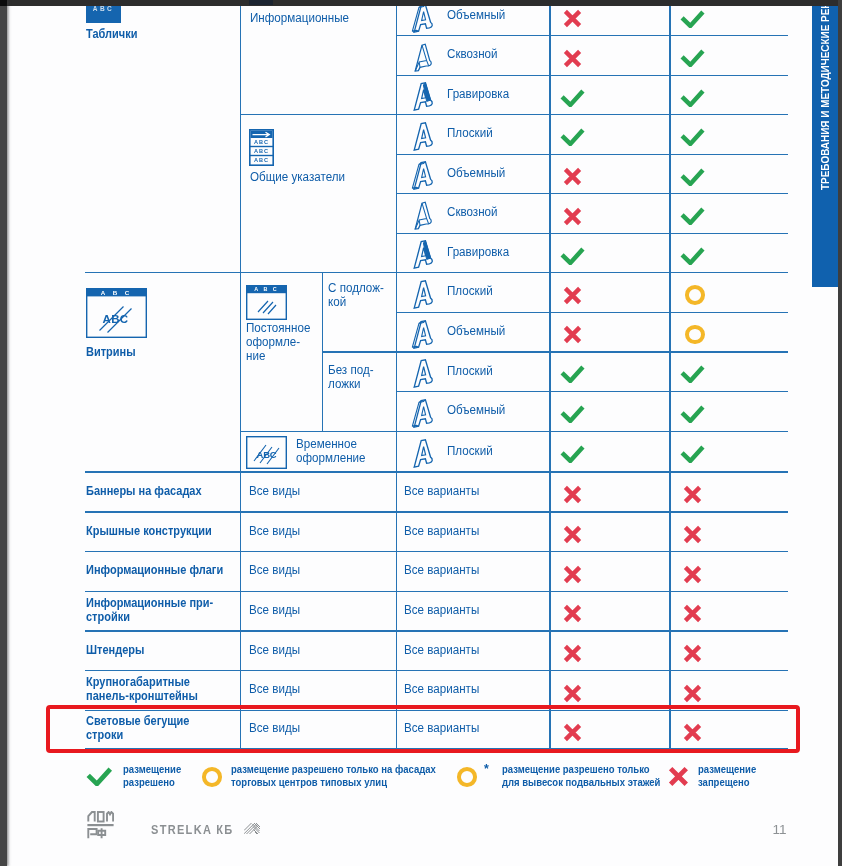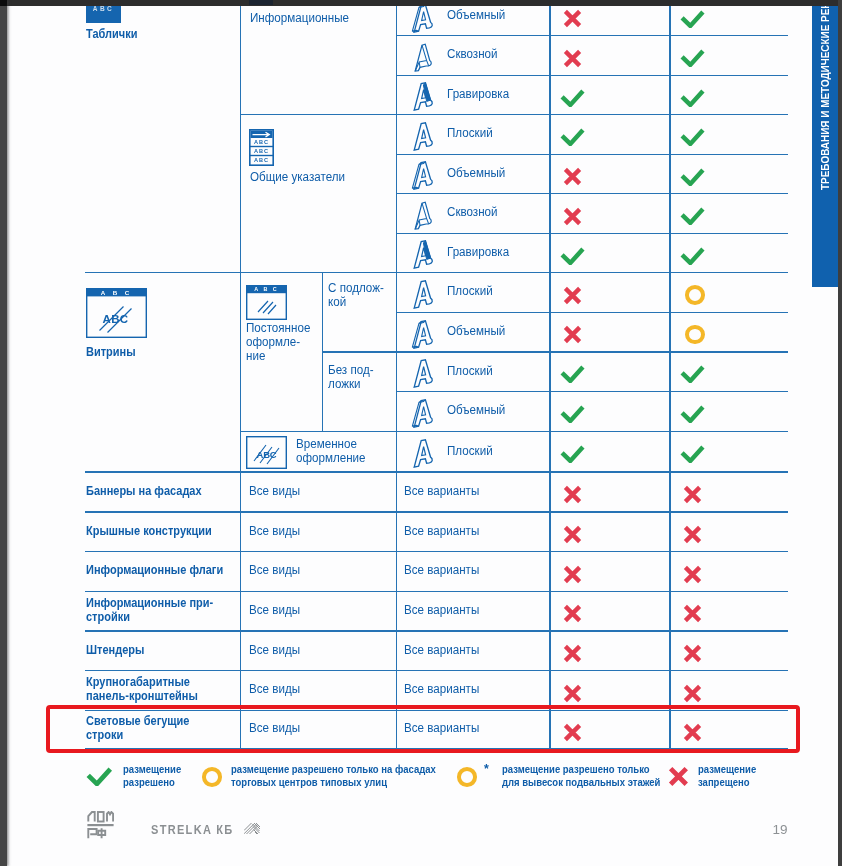--- a/index.html
+++ b/index.html
@@ -295,21 +295,21 @@
 </g>
 <rect x="0.4" y="13.0" width="26.2" height="2.2" fill="#8b8f92"></rect>
 </svg>
 <div class="ic" style="left:150.5px;top:822.5px;color:#8b8f92;font-size:12.5px;font-weight:bold;letter-spacing:1.5px;transform:scaleX(0.88);transform-origin:0 0">STRELKA КБ</div>
 <svg class="ic" style="left:243.5px;top:822.5px" width="16" height="11" viewBox="0 0 16 11">
 <g stroke="#8b8f92" stroke-width="1.0" fill="none">
 <path d="M0,7.5 L7.5,0 M0,10.8 L10,0.8 M2.5,11 L12,1.5 M5.5,11 L14,2.5"></path>
 <path d="M8.5,1 L15.5,8 M10,0 L16,6 M12,0 L16,4 M9,3.5 L15.5,10 M9.5,6.5 L14,11 M11,9 L13,11"></path>
 </g>
 </svg>
-<div class="ic" style="left:772.5px;top:821.5px;color:#8d9194;font-size:13.5px">19</div>
+<div class="ic" style="left:772.5px;top:821.5px;color:#8d9194;font-size:13.5px">11</div>
 <div style="position:absolute;left:812px;top:5.5px;width:26px;height:281px;background:#1061ae;overflow:hidden;z-index:6"><svg width="26" height="281" viewBox="0 0 26 281">
       <text transform="translate(17.2,184) rotate(-90)" font-size="10.5" font-weight="bold" fill="#fff" textLength="253" lengthAdjust="spacingAndGlyphs">ТРЕБОВАНИЯ И МЕТОДИЧЕСКИЕ РЕКОМЕНДАЦИИ</text>
     </svg></div>
 <div style="position:absolute;left:0;top:0;width:842px;height:5.5px;background:#2d2d2d;z-index:7"></div>
 <div style="position:absolute;left:248.5px;top:0;width:24.5px;height:5px;background:#1b2430;z-index:8"></div>
 <div style="position:absolute;left:0;top:0;width:6.5px;height:866px;background:#454545;box-shadow:1.5px 0 2.5px rgba(60,60,60,0.55);z-index:9"></div>
 <div style="position:absolute;left:0;top:0;width:6.5px;height:5.5px;background:#0b0b0b;z-index:10"></div>
 <div style="position:absolute;left:838.4px;top:0;width:3.6px;height:866px;background:#3e3e3e;z-index:9"></div>
 
 </body></html>

